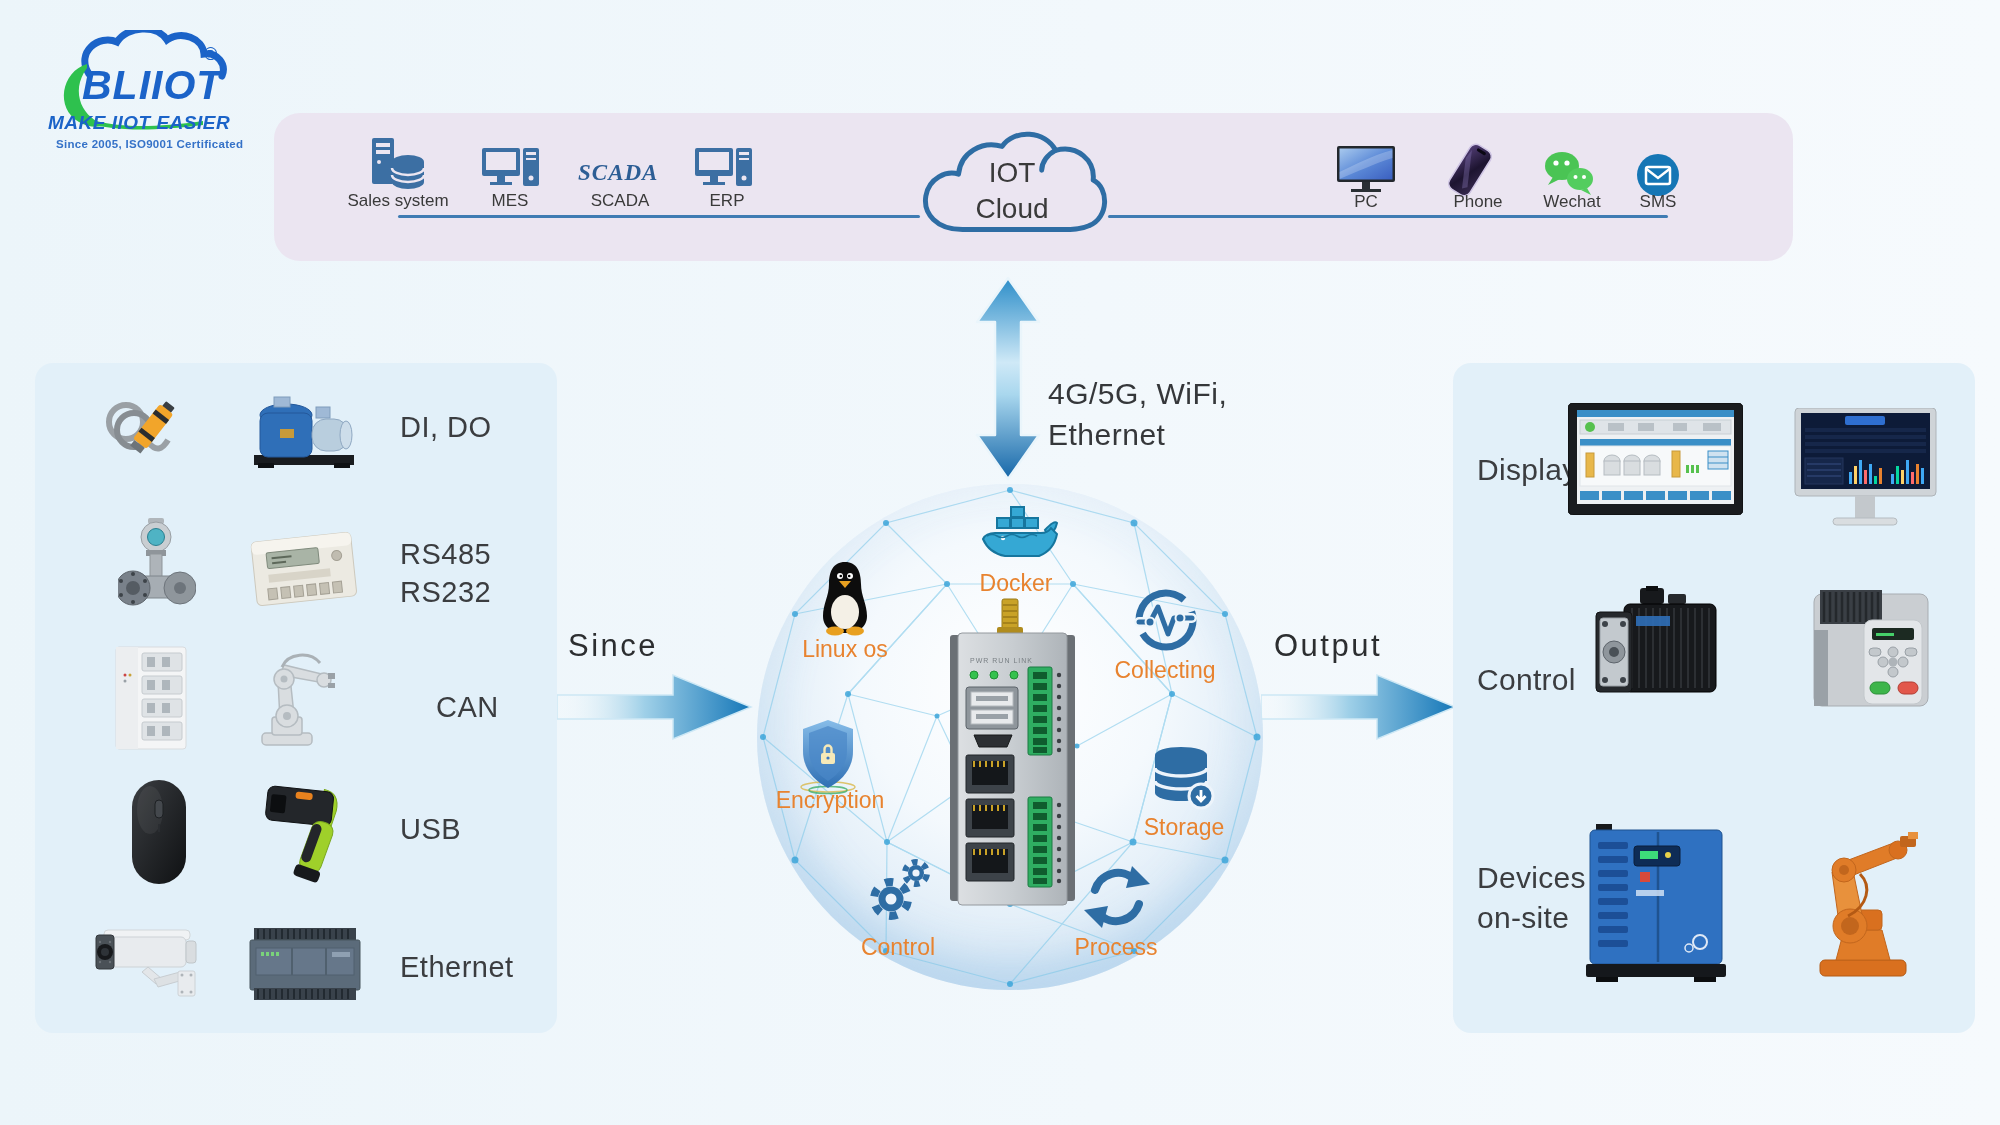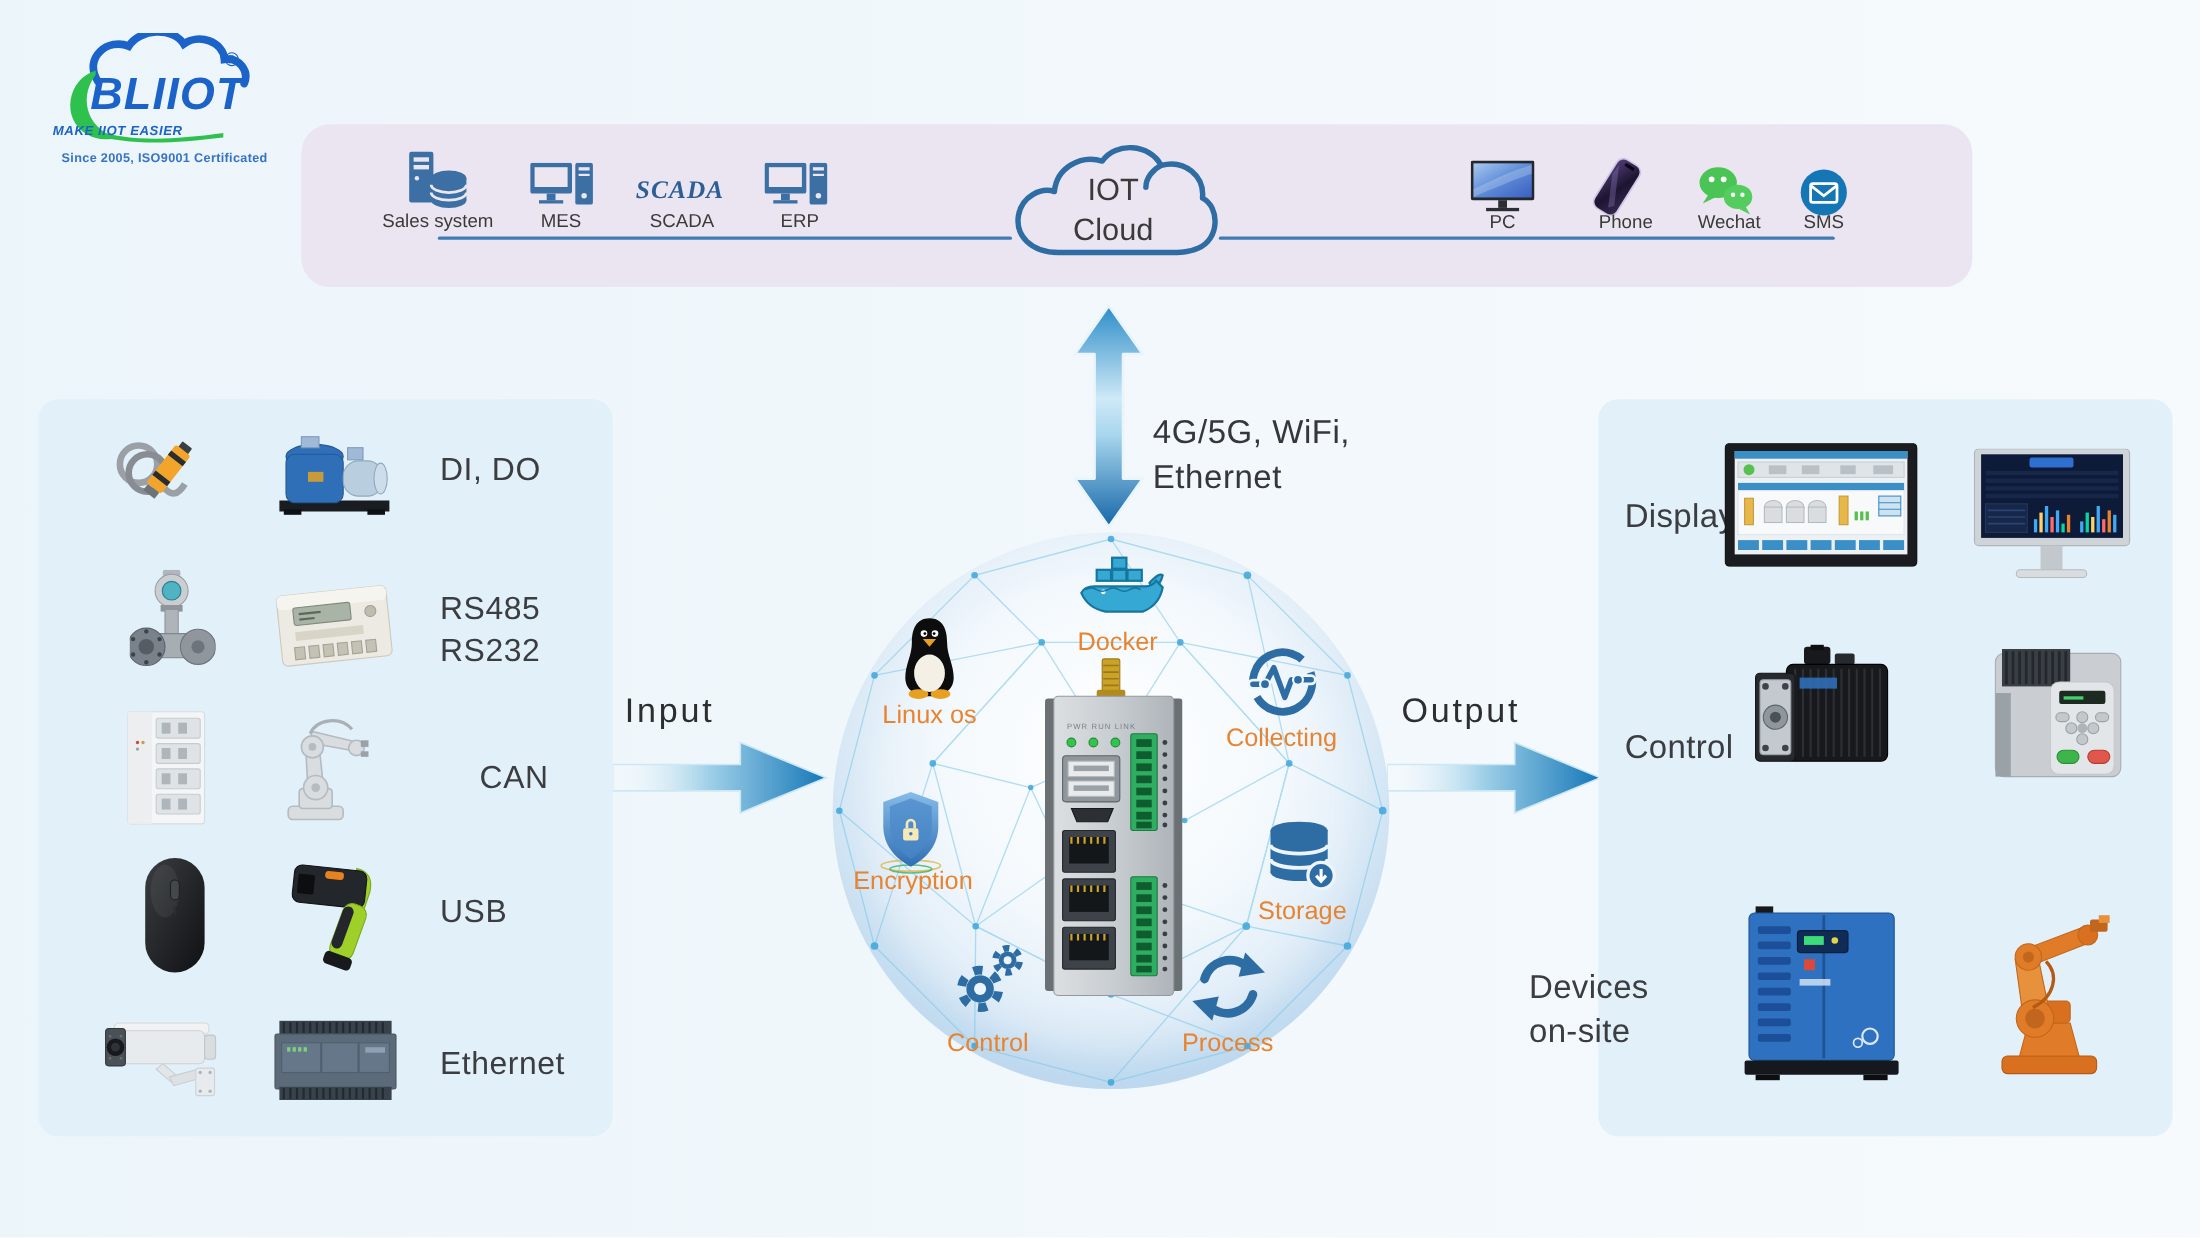--- a/index.html
+++ b/index.html
@@ -14,21 +14,21 @@
   .topbar{position:absolute;background:#ebe5f1;border-radius:26px;}
   .busline{position:absolute;height:3px;background:#3f7cb3;border-radius:2px;}
   .bar-lbl{position:absolute;font-size:17px;color:#3a3a3a;text-align:center;white-space:nowrap;}
   .cloud-txt{position:absolute;font-size:28px;line-height:34px;color:#3a3a3a;text-align:center;}
   .link-txt{position:absolute;font-size:30px;line-height:41px;color:#35373a;letter-spacing:.5px;}
   .flow-lbl{position:absolute;font-size:31px;font-weight:500;color:#2c2e30;letter-spacing:2.5px;}
   .feature-lbl{position:absolute;font-size:23px;color:#e8832f;text-align:center;white-space:nowrap;}
   .row-lbl{position:absolute;font-size:29px;line-height:38px;color:#3b3d40;letter-spacing:.5px;white-space:nowrap;}
   .side-lbl{position:absolute;font-size:30px;line-height:40px;color:#3b3d40;letter-spacing:.3px;white-space:nowrap;}
   .brand{position:absolute;font-size:41px;font-style:italic;font-weight:800;color:#1b63c8;letter-spacing:1px;}
-  .tagline{position:absolute;font-size:12px;font-style:italic;font-weight:700;color:#1b63c8;letter-spacing:.5px;}
+  .tagline{position:absolute;font-size:19px;font-style:italic;font-weight:700;color:#1b63c8;letter-spacing:.5px;}
   .since{position:absolute;font-size:11.5px;color:#3572c8;letter-spacing:.3px;}
   .reg{position:absolute;font-size:18px;font-weight:700;color:#1b63c8;}
   .scada-ic{position:absolute;font-family:"Liberation Serif",serif;font-style:italic;font-weight:700;font-size:23px;color:#2d5e95;letter-spacing:1px;}
   .sphere{
     position:absolute;left:757px;top:484px;width:506px;height:506px;border-radius:50%;
     background:radial-gradient(circle at 50% 40%, #ffffff 0%, #f4f9fd 38%, #e2eef8 62%, #cfe2f2 82%, #b9d4ea 100%);
     box-shadow:inset 0 -18px 48px rgba(125,180,225,.45), inset 0 6px 30px rgba(255,255,255,.8);
   }
   svg{display:block;}
 </style>
@@ -364,21 +364,21 @@
 <div class="feature-lbl" style="left:838px;top:934px;width:120px;">Control</div>
 
 <svg class="abs" style="left:1082px;top:864px;" width="70" height="66" viewBox="0 0 70 66">
   <path d="M13 26 A24 24 0 0 1 52 15" fill="none" stroke="#2e6da4" stroke-width="8" stroke-linecap="round"></path>
   <polygon points="50,2 68,20 44,24" fill="#2e6da4"></polygon>
   <path d="M57 40 A24 24 0 0 1 18 51" fill="none" stroke="#2e6da4" stroke-width="8" stroke-linecap="round"></path>
   <polygon points="20,64 2,46 26,42" fill="#2e6da4"></polygon>
 </svg>
 <div class="feature-lbl" style="left:1056px;top:934px;width:120px;">Process</div>
 
-<div class="flow-lbl" style="left:568px;top:628px;">Input</div>
+<div class="flow-lbl" style="left:568px;top:628px;">Since</div>
 <svg class="abs" style="left:557px;top:665px;" width="196" height="84" viewBox="0 0 196 84">
   <defs>
       <linearGradient id="gh1" x1="0" y1="0" x2="1" y2="0">
     <stop offset="0" stop-color="#ffffff" stop-opacity=".1"></stop>
         <stop offset=".45" stop-color="#9fd0e8"></stop>
         <stop offset="1" stop-color="#1577b8"></stop>
   </linearGradient>
     </defs>
   <polygon points="0,30 116,30 116,10 194,42 116,74 116,54 0,54" fill="url(#gh1)" stroke="#cde8f5" stroke-width="1.5"></polygon>
 </svg>
@@ -698,21 +698,21 @@
       <circle cx="97" cy="72" r="5"></circle>
       <circle cx="87" cy="82" r="5"></circle>
     <rect x="63" y="58" width="12" height="8" rx="4"></rect>
       <rect x="99" y="58" width="12" height="8" rx="4"></rect>
   </g>
   <circle cx="87" cy="72" r="4.5" fill="#aeb4b9"></circle>
   <rect x="64" y="92" width="20" height="12" rx="6" fill="#3db54a" stroke="#2c8f38"></rect>
   <rect x="92" y="92" width="20" height="12" rx="6" fill="#e2574b" stroke="#b33d33"></rect>
 </svg>
 
-<div class="side-lbl" style="left:1390px;top:858px;margin-top:20px;">
+<div class="side-lbl" style="left:1477px;top:858px;">
   <div>Devices</div>
   <div>on-site</div>
 </div>
 <svg class="abs" style="left:1584px;top:820px;" width="145" height="165" viewBox="0 0 145 165">
   <rect x="12" y="4" width="16" height="8" fill="#17191c"></rect>
   <rect x="6" y="10" width="132" height="134" rx="5" fill="#2f71c1" stroke="#1f5390"></rect>
   <path d="M74 12 v130" stroke="#1f5390" stroke-width="2.5"></path>
   <g fill="#1c4f97">
     <rect x="14" y="22" width="30" height="7" rx="2"></rect>
       <rect x="14" y="36" width="30" height="7" rx="2"></rect>

